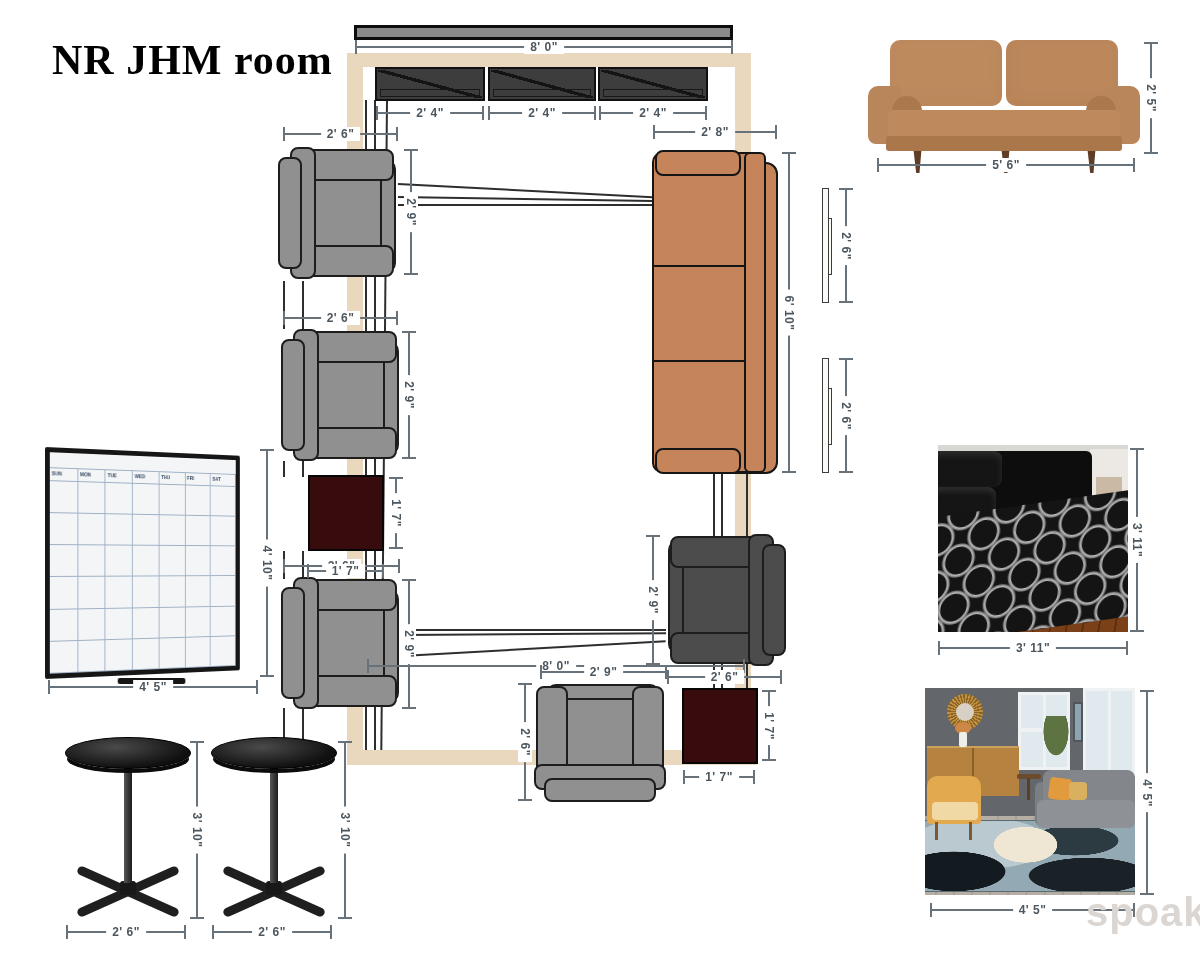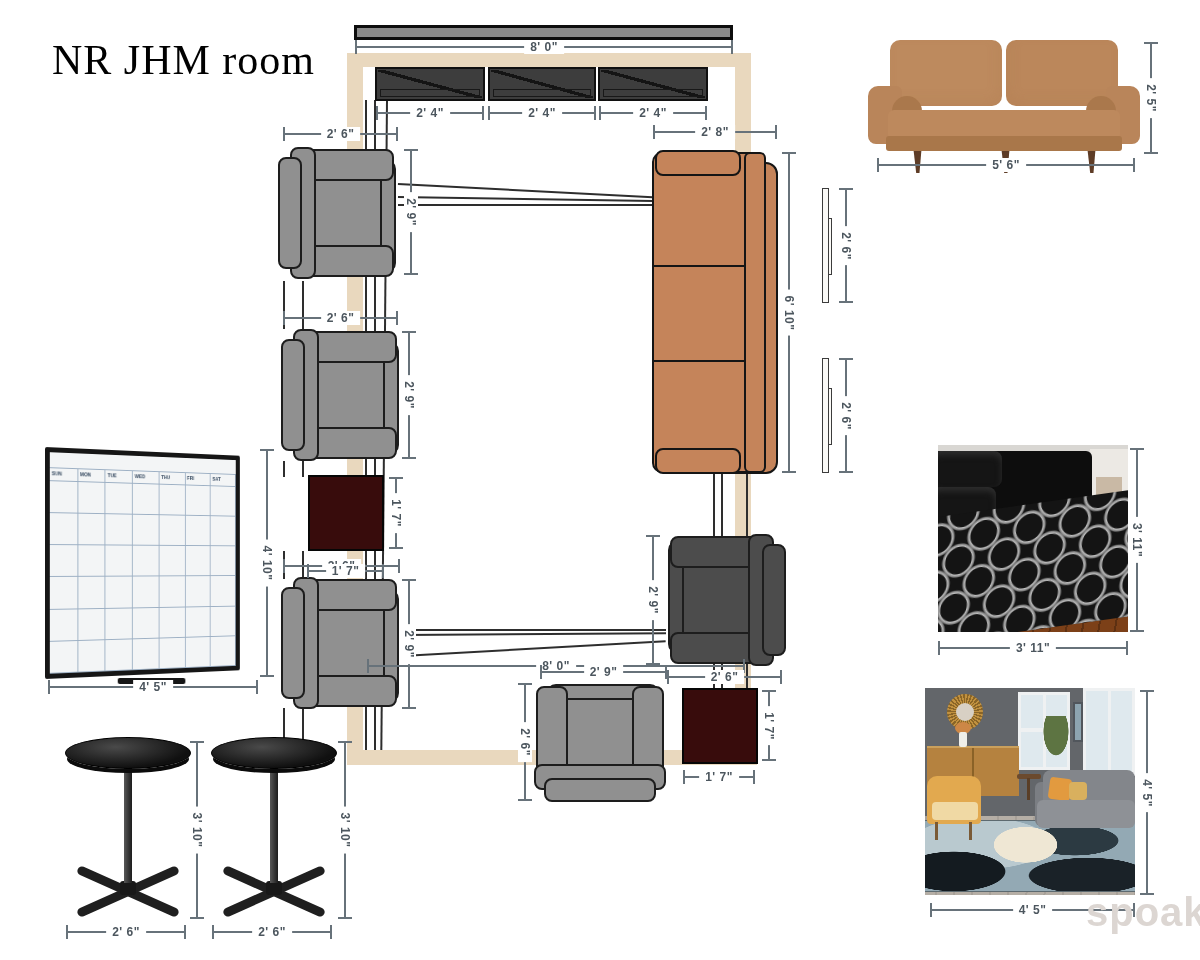--- a/index.html
+++ b/index.html
@@ -4,21 +4,21 @@
 <style>
   * { box-sizing: border-box; margin: 0; padding: 0; }
   html,body { background:#ffffff; }
   #canvas {
     position: relative; width: 1200px; height: 960px;
     background: #ffffff; overflow: hidden;
     font-family: "Liberation Sans", sans-serif;
   }
   .title {
     position:absolute; left:52px; top:36px;
-    font-family:"Liberation Serif", serif; font-size:42px; color:#000; font-weight:400;
+    font-family:"Liberation Serif", serif; font-size:42px; color:#000; font-weight:700;
     letter-spacing:1px;
   }
   
   .wall { position:absolute; background:#e9d8be; z-index:0; }
   
   .cl { position:absolute; background:#2e2e2e; z-index:1; transform-origin:left top; }
   .clh { height:1.5px; } .clv { width:1.5px; }
   
   .dh { position:absolute; height:2px; background:#67727a; z-index:5; }
   .dh::before,.dh::after { content:""; position:absolute; top:-6px; width:2px; height:14px; background:#67727a; }

